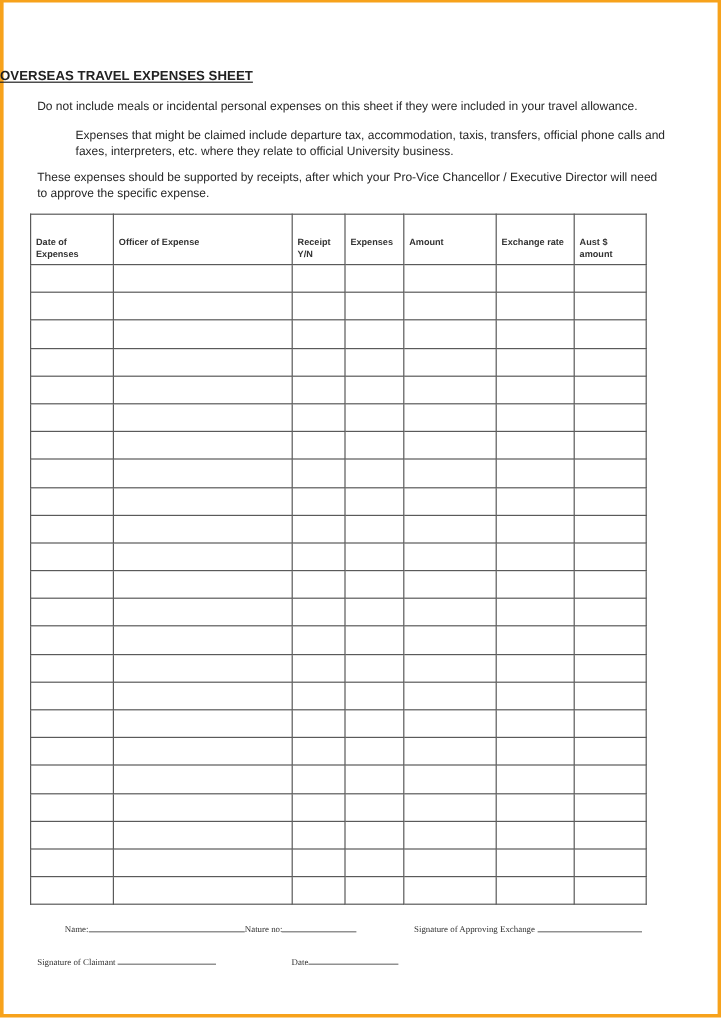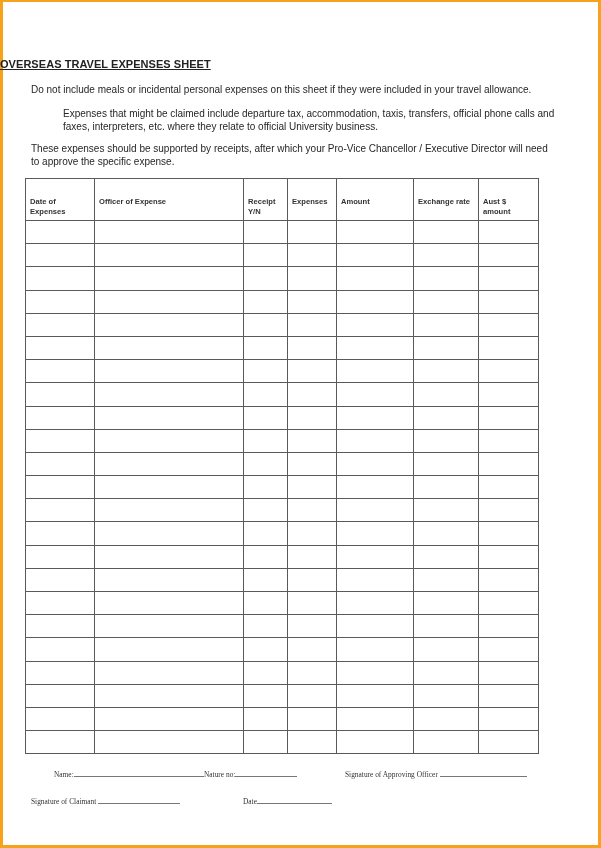--- a/index.html
+++ b/index.html
@@ -298,20 +298,20 @@
     </tbody>
 </table>
 
 <div class="footer-text" style="left:31px; top:768px;padding-left:23px;">
   <span>Name:</span><span class="line" style="width:130px"></span>
 </div>
 <div class="footer-text" style="left:204px; top:768px;">
   <span>Nature no:</span><span class="line" style="width:62px"></span>
 </div>
 <div class="footer-text" style="left:345px; top:768px;">
-  <span>Signature of Approving Officer</span> <span class="line" style="width:87px"></span>
+  <span>Signature of Approving Exchange</span> <span class="line" style="width:87px"></span>
 </div>
 <div class="footer-text" style="left:31px; top:795px;">
   <span>Signature of Claimant</span> <span class="line" style="width:82px"></span>
 </div>
 <div class="footer-text" style="left:243px; top:795px;text-align:center;">
   <span>Date</span><span class="line" style="width:75px"></span>
 </div>
 
 </body></html>

